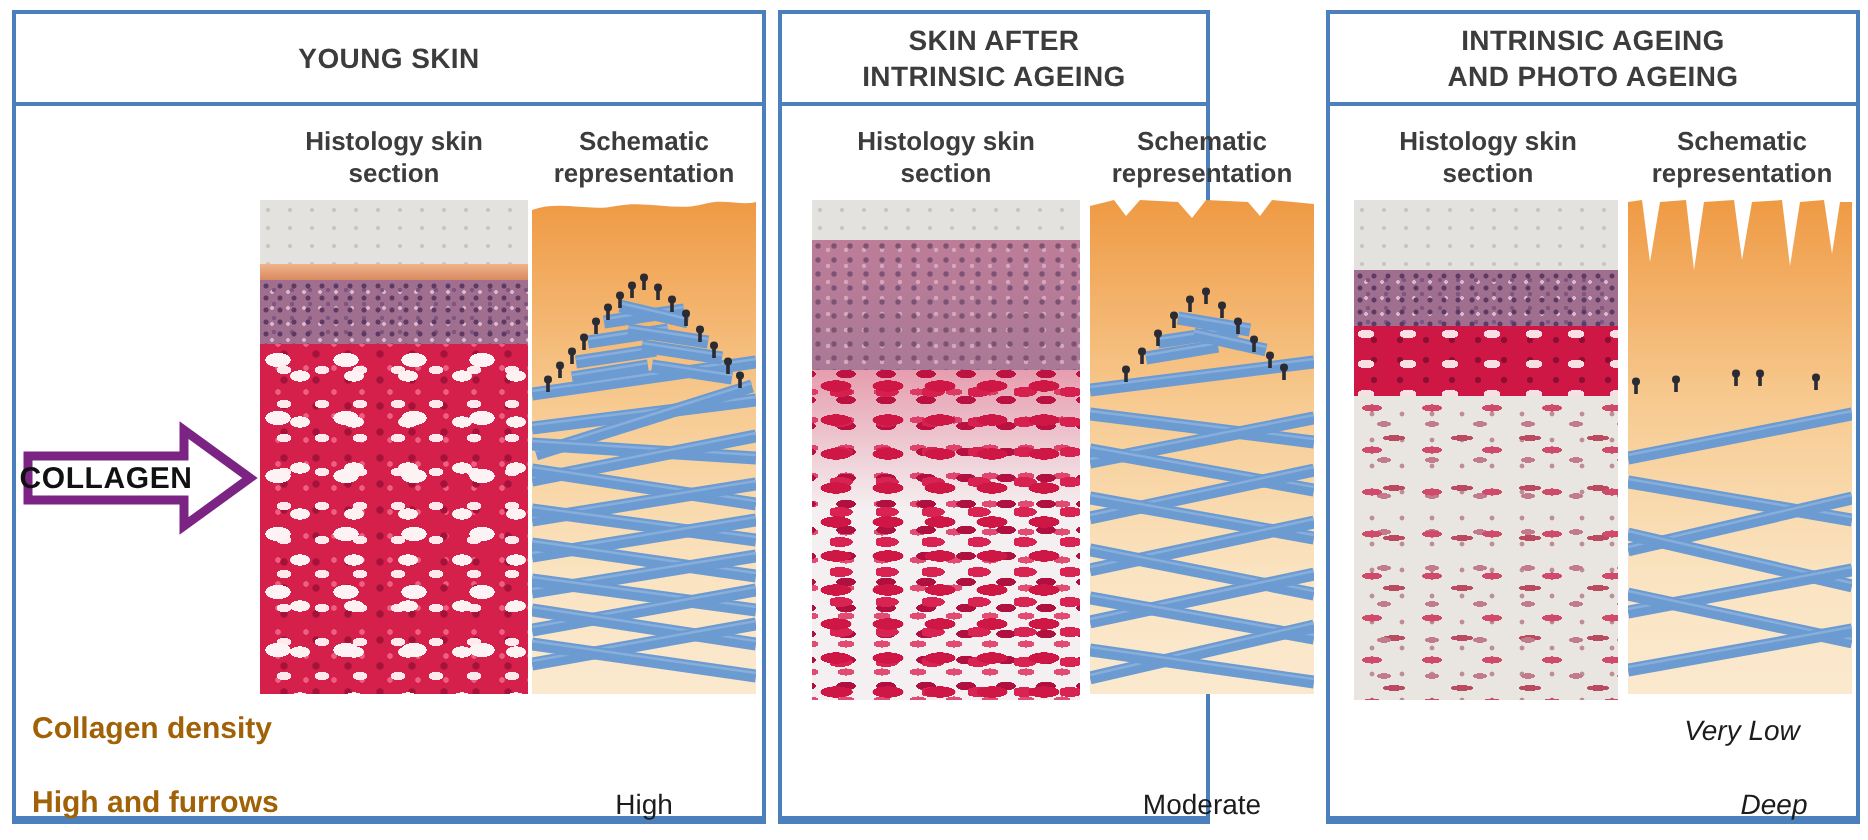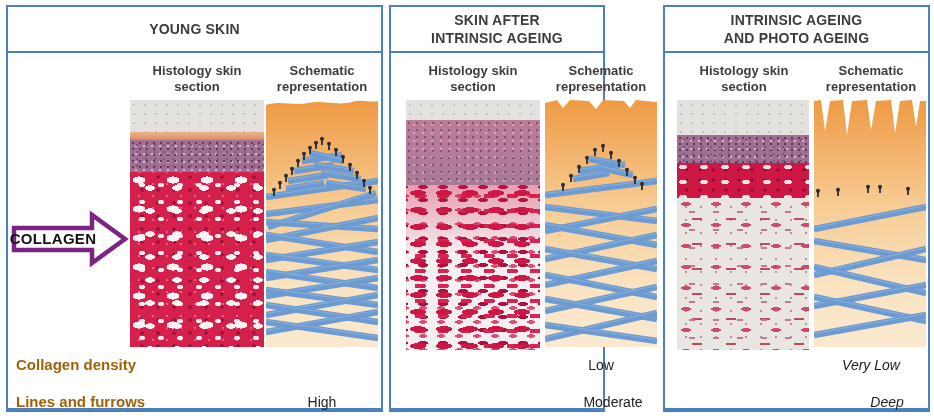--- a/index.html
+++ b/index.html
@@ -236,21 +236,21 @@
       <circle cx="0" cy="-6.2" r="2" fill="#2b2b33"></circle>
     </g>
       </svg>
 
     <svg class="arrow" width="122" height="58" viewBox="0 0 122 58">
       <path d="M4,18 L82,18 L82,5 L115,29 L82,53 L82,40 L4,40 Z" fill="#ffffff" stroke="#7b2483" stroke-width="4.5" stroke-linejoin="miter"></path>
       <text x="43" y="34" text-anchor="middle">COLLAGEN</text>
     </svg>
 
     <div class="row-label" style="top:349px;">Collagen density</div>
-    <div class="row-label" style="top:386px;">Lines and furrows</div>
+    <div class="row-label" style="top:386px;">High and furrows</div>
 
     <div class="value" style="left:254px;top:387px;">High</div>
   </div>
 
   <div class="panel" style="left:389px;width:216px;">
     <div class="panel-header">SKIN AFTER
 INTRINSIC AGEING</div>
 
     <div class="col-label" style="left:17px;width:130px;top:10px;margin-top:46px;">Histology skin
 section</div>
@@ -344,22 +344,21 @@
         <g transform="translate(90,87)">
       <rect x="-0.9" y="-6" width="1.8" height="6" fill="#2b2b33"></rect>
       <circle cx="0" cy="-6.2" r="2" fill="#2b2b33"></circle>
     </g>
         <g transform="translate(97,93)">
       <rect x="-0.9" y="-6" width="1.8" height="6" fill="#2b2b33"></rect>
       <circle cx="0" cy="-6.2" r="2" fill="#2b2b33"></circle>
     </g>
       </svg>
 
-    <div class="value" style="left:150px;top:350px;">Low</div>
-    <div class="value" style="left:162px;top:387px;">Moderate</div>
+    <div class="value" style="left:150px;top:387px;">Moderate</div>
   </div>
 
   <div class="panel" style="left:663px;width:267px;">
     <div class="panel-header">INTRINSIC AGEING
 AND PHOTO AGEING</div>
 
     <div class="col-label" style="left:14px;width:130px;top:10px;margin-top:46px;">Histology skin
 section</div>
     <div class="col-label" style="left:146px;width:120px;top:10px;margin-top:46px;">Schematic
 representation</div>

